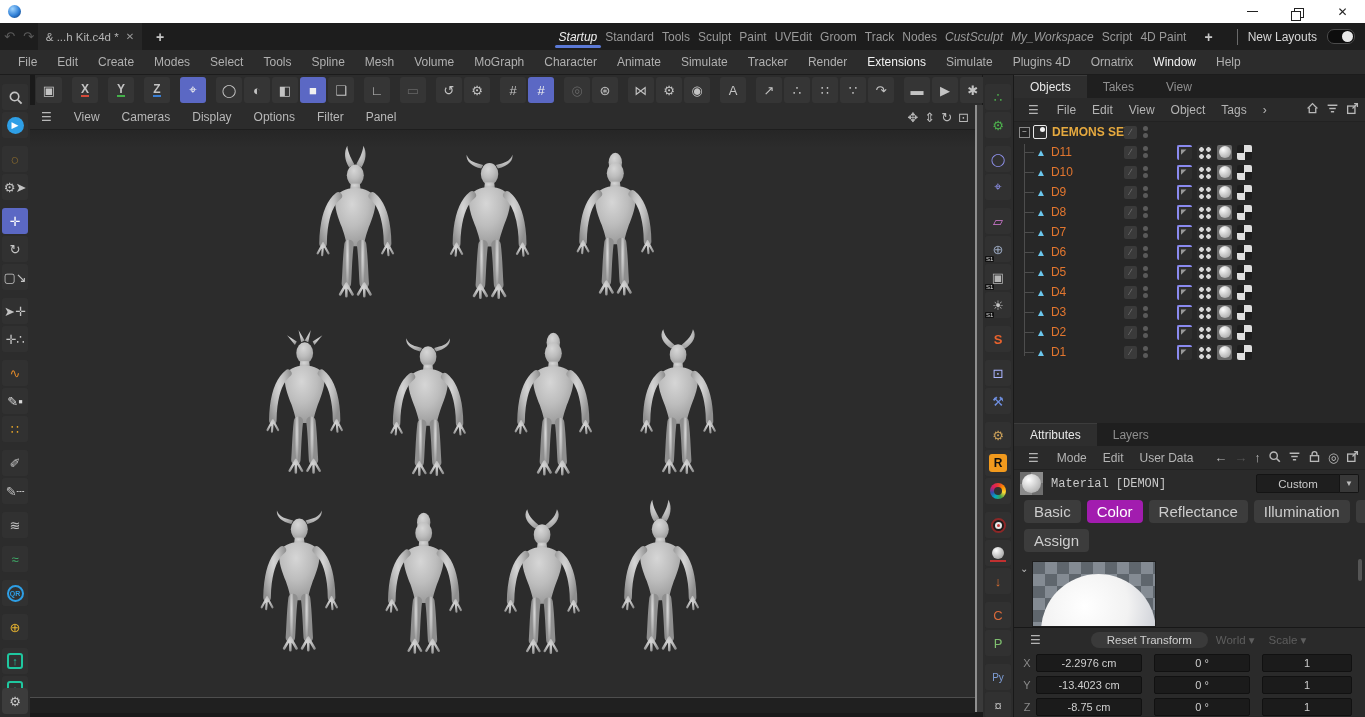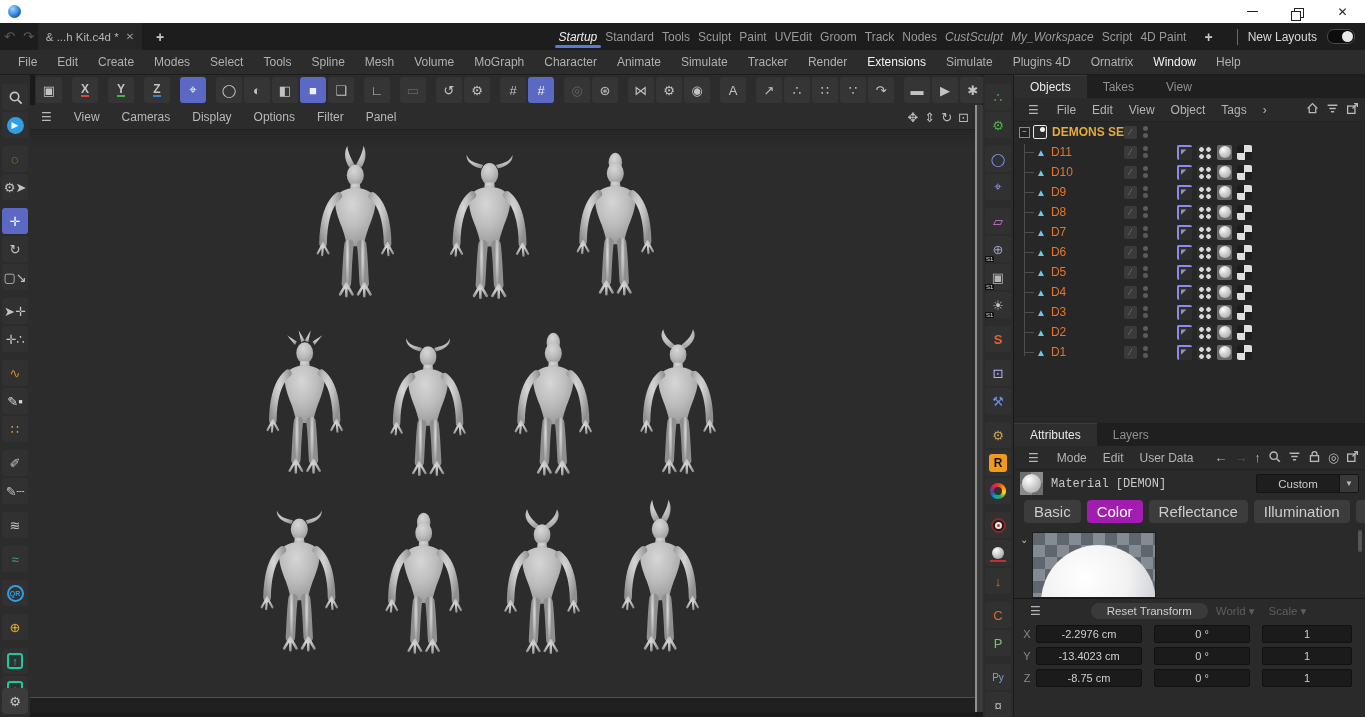--- a/index.html
+++ b/index.html
@@ -872,20 +872,23 @@
       <span class="car">▼</span>
     </span>
   </div>
   <div class="chip-row" id="chip-row1">
       <span class="chip">Basic</span>
       <span class="chip active">Color</span>
       <span class="chip">Reflectance</span>
       <span class="chip">Illumination</span>
       <span class="chip">Viewport</span>
     </div>
+  <div class="chip-row" id="chip-row2">
+      <span class="chip">Assign</span>
+    </div>
   <div id="preview-wrap">
     <span id="preview-chevron">⌄</span>
     <div id="mat-preview">
         <i></i>
       </div>
     <div id="attr-scroll"></div>
   </div>
 
   <div id="coords">
     <div id="coord-head">

